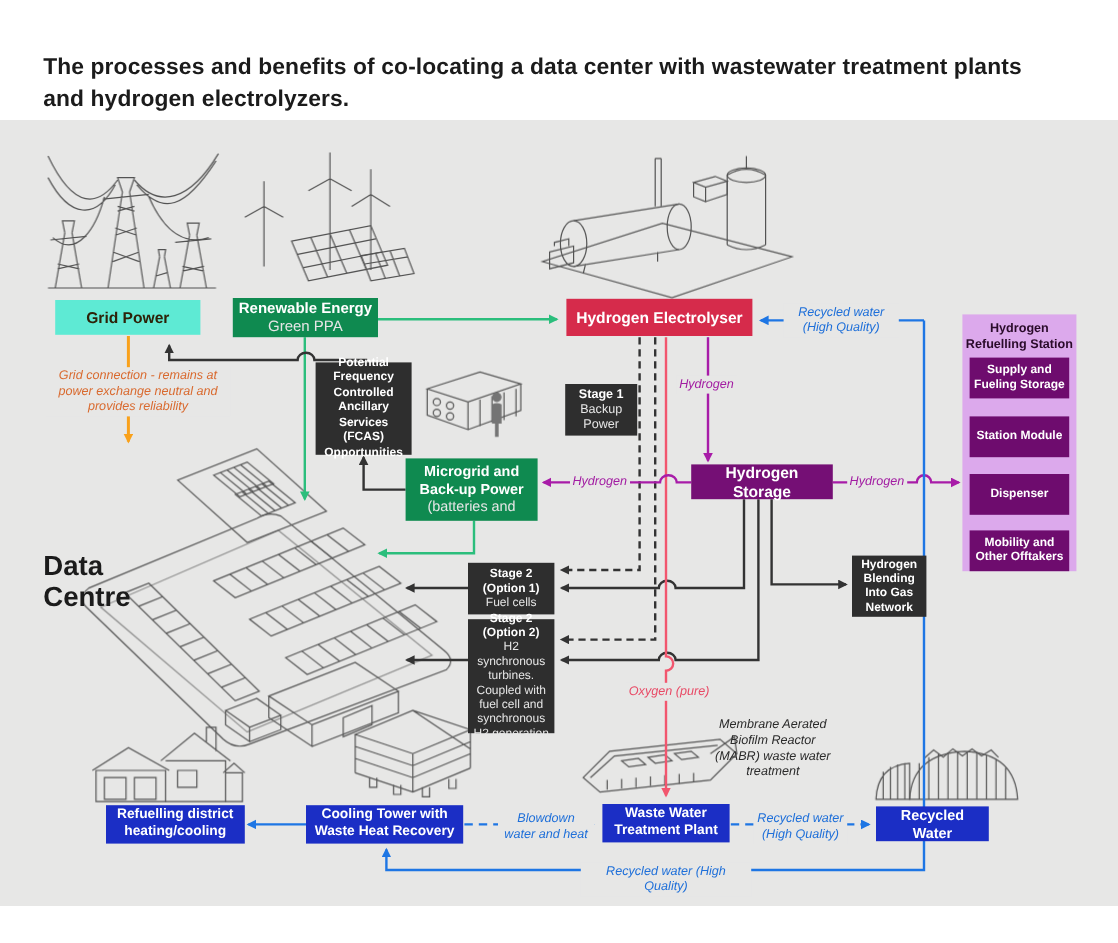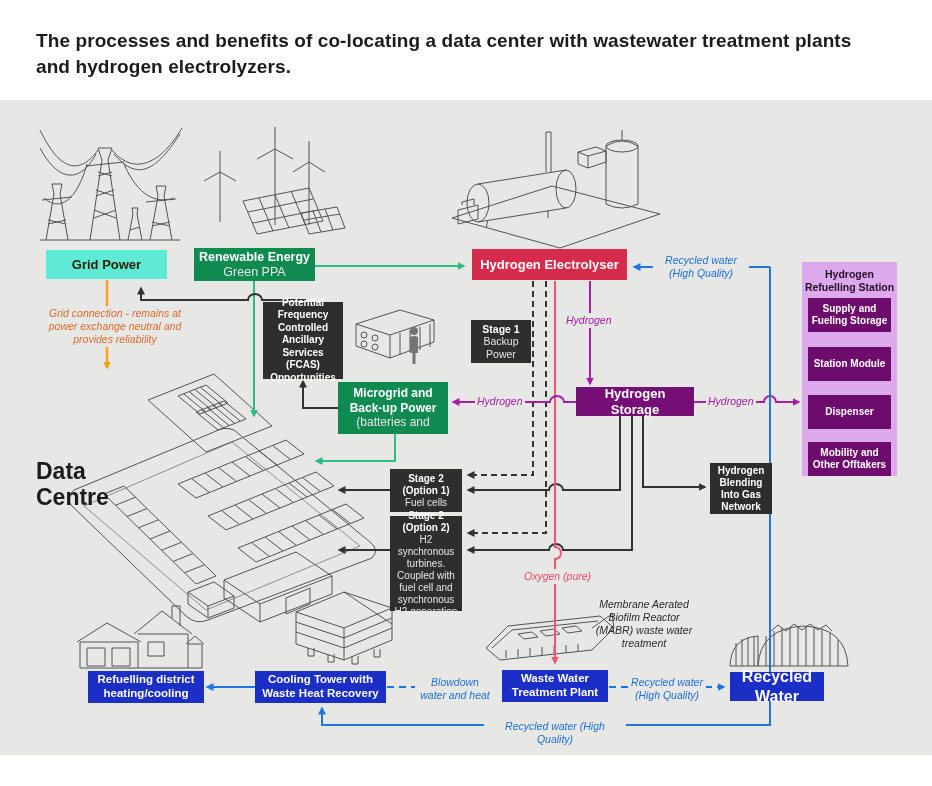--- a/index.html
+++ b/index.html
@@ -1,18 +1,18 @@
 <!DOCTYPE html>
 <html><head>
 <meta charset="utf-8">
 <style>
   html,body{margin:0;padding:0;background:#fff;}
   #page{position:relative;width:932px;height:786px;background:#fff;font-family:"Liberation Sans",sans-serif;overflow:hidden;}
   #diagram-bg{position:absolute;left:0;top:100px;width:932px;height:655px;background:#e7e7e6;}
-  #title{position:absolute;left:36px;top:28px;width:836px;font-size:19px;font-weight:bold;color:#1b1b1b;line-height:1.35;letter-spacing:.1px;}
+  #title{position:absolute;left:36px;top:44px;width:836px;font-size:19px;font-weight:bold;color:#1b1b1b;line-height:1.35;letter-spacing:.1px;}
   svg{position:absolute;left:0;top:0;}
   .node{position:absolute;display:flex;flex-direction:column;align-items:center;justify-content:center;text-align:center;color:#fff;font-weight:bold;line-height:1.2;box-sizing:border-box;padding:2px 3px;}
   .orange{background:#5eead4;color:#2d2208;font-size:13px;}
   .green{background:#0F8A50;}
   .red{background:#D62B4B;font-size:13px;}
   .dark{background:#2e2e2e;align-items:center;}
   .purple{background:#750F75;font-size:13px;}
   .blue{background:#1B2EC5;font-size:11.5px;}
   .panel{position:absolute;background:#DCA9EC;box-sizing:border-box;}
   .panel-title{position:absolute;left:0;top:6px;width:100%;text-align:center;font-size:10.5px;font-weight:bold;color:#2a0b2a;line-height:1.25;}
@@ -244,16 +244,16 @@
 
   <div class="node blue" style="left:88px;top:671px;width:116px;height:32px;">
     <span>Refuelling district heating/cooling</span>
   </div>
   <div class="node blue" style="left:255px;top:671px;width:131px;height:32px;">
     <span>Cooling Tower with Waste Heat Recovery</span>
   </div>
   <div class="node blue" style="left:502px;top:670px;width:106px;height:32px;justify-content:flex-end;">
     <span>Waste Water Treatment Plant</span>
   </div>
-  <div class="node blue" style="left:730px;top:672px;width:94px;height:29px;font-size:16px;">
+  <div class="node blue" style="left:730px;top:672px;width:94px;height:29px;font-size:12px;">
     <span>Recycled Water</span>
   </div>
 </div>
 
 </body></html>

